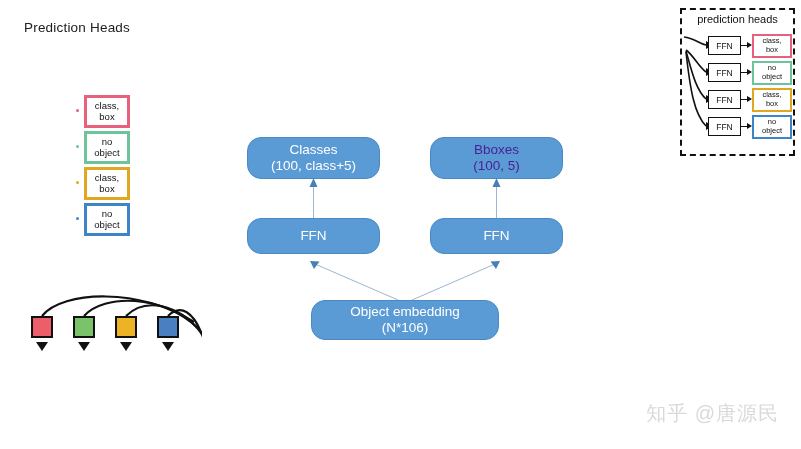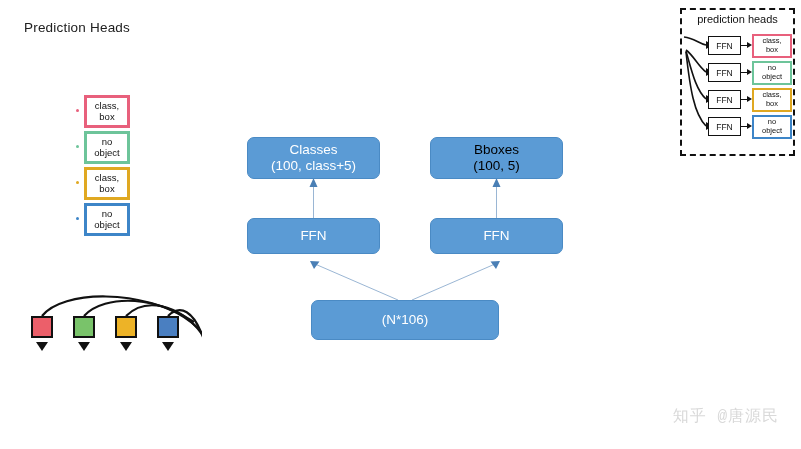--- a/index.html
+++ b/index.html
@@ -25,21 +25,21 @@
     letter-spacing: 0.2px;
     color: #202020;
     white-space: nowrap;
   }
 
   
   .node {
     position: absolute;
     background: #5B9BD5;
     border: 1px solid #4a8ac4;
-    border-radius: 7px;
+    border-radius: 14px;
     color: #ffffff;
     display: flex;
     flex-direction: column;
     align-items: center;
     justify-content: center;
     text-align: center;
     line-height: 1.18;
     font-size: 13.5px;
     box-sizing: border-box;
   }
@@ -196,25 +196,25 @@
     position: absolute;
     left: 0; top: 0;
     width: 115px; height: 148px;
   }
 
   
   #watermark {
     position: absolute;
     right: 22px;
     bottom: 22px;
-    font-size: 16px;
+    font-size: 20px;
     color: #d9d9d9;
     letter-spacing: 1px;
     white-space: nowrap;
-    font-family: Liberation Mono, monospace;
+    font-family: Liberation Sans, sans-serif;
   }
 </style>
 </head>
 <body style="background: rgb(255, 255, 255);">
 
 <div id="page-title">Prediction Heads</div>
 
 <svg id="connectors">
 
   <line x1="313.5" y1="218" x2="313.5" y2="185" stroke="#9ab6d4" stroke-width="1"></line>
@@ -228,34 +228,35 @@
 
   <line x1="412" y1="300" x2="495" y2="264" stroke="#9ab6d4" stroke-width="1"></line>
   <polygon points="500,261 490.5,261.5 496,269" fill="#4a7fb5"></polygon>
 </svg>
 
 <div class="node" id="node-classes" style="background: rgb(91, 155, 213); border-color: rgb(74, 138, 196); color: rgb(255, 255, 255);">
   <span>Classes</span>
   <span class="l2">(100, class+5)</span>
 </div>
 
-<div class="node" id="node-bboxes" style="background: rgb(91, 155, 213); border-color: rgb(74, 138, 196); color: #000000;">
+<div class="node" id="node-bboxes" style="background: rgb(91, 155, 213); border-color: rgb(74, 138, 196); color: #4c1d95;">
   <span>Bboxes</span>
   <span class="l2">(100, 5)</span>
 </div>
 
 <div class="node" id="node-ffn-left" style="background: rgb(91, 155, 213); border-color: rgb(74, 138, 196); color: rgb(255, 255, 255);">
   <span>FFN</span>
 </div>
 
 <div class="node" id="node-ffn-right" style="background: rgb(91, 155, 213); border-color: rgb(74, 138, 196); color: rgb(255, 255, 255);">
   <span>FFN</span>
 </div>
 
 <div class="node" id="node-objemb" style="background: rgb(91, 155, 213); border-color: rgb(74, 138, 196); color: rgb(255, 255, 255);">
+  <span>Object embedding</span>
   <span class="l2">(N*106)</span>
 </div>
 
 <div id="legend-stack">
   <div class="legend-row">
     <span class="legend-dot" style="background: rgb(232, 96, 124);"></span>
     <div class="legend-box" style="border-color: rgb(232, 96, 124);">
       <span>class,</span>
       <span>box</span>
     </div>

